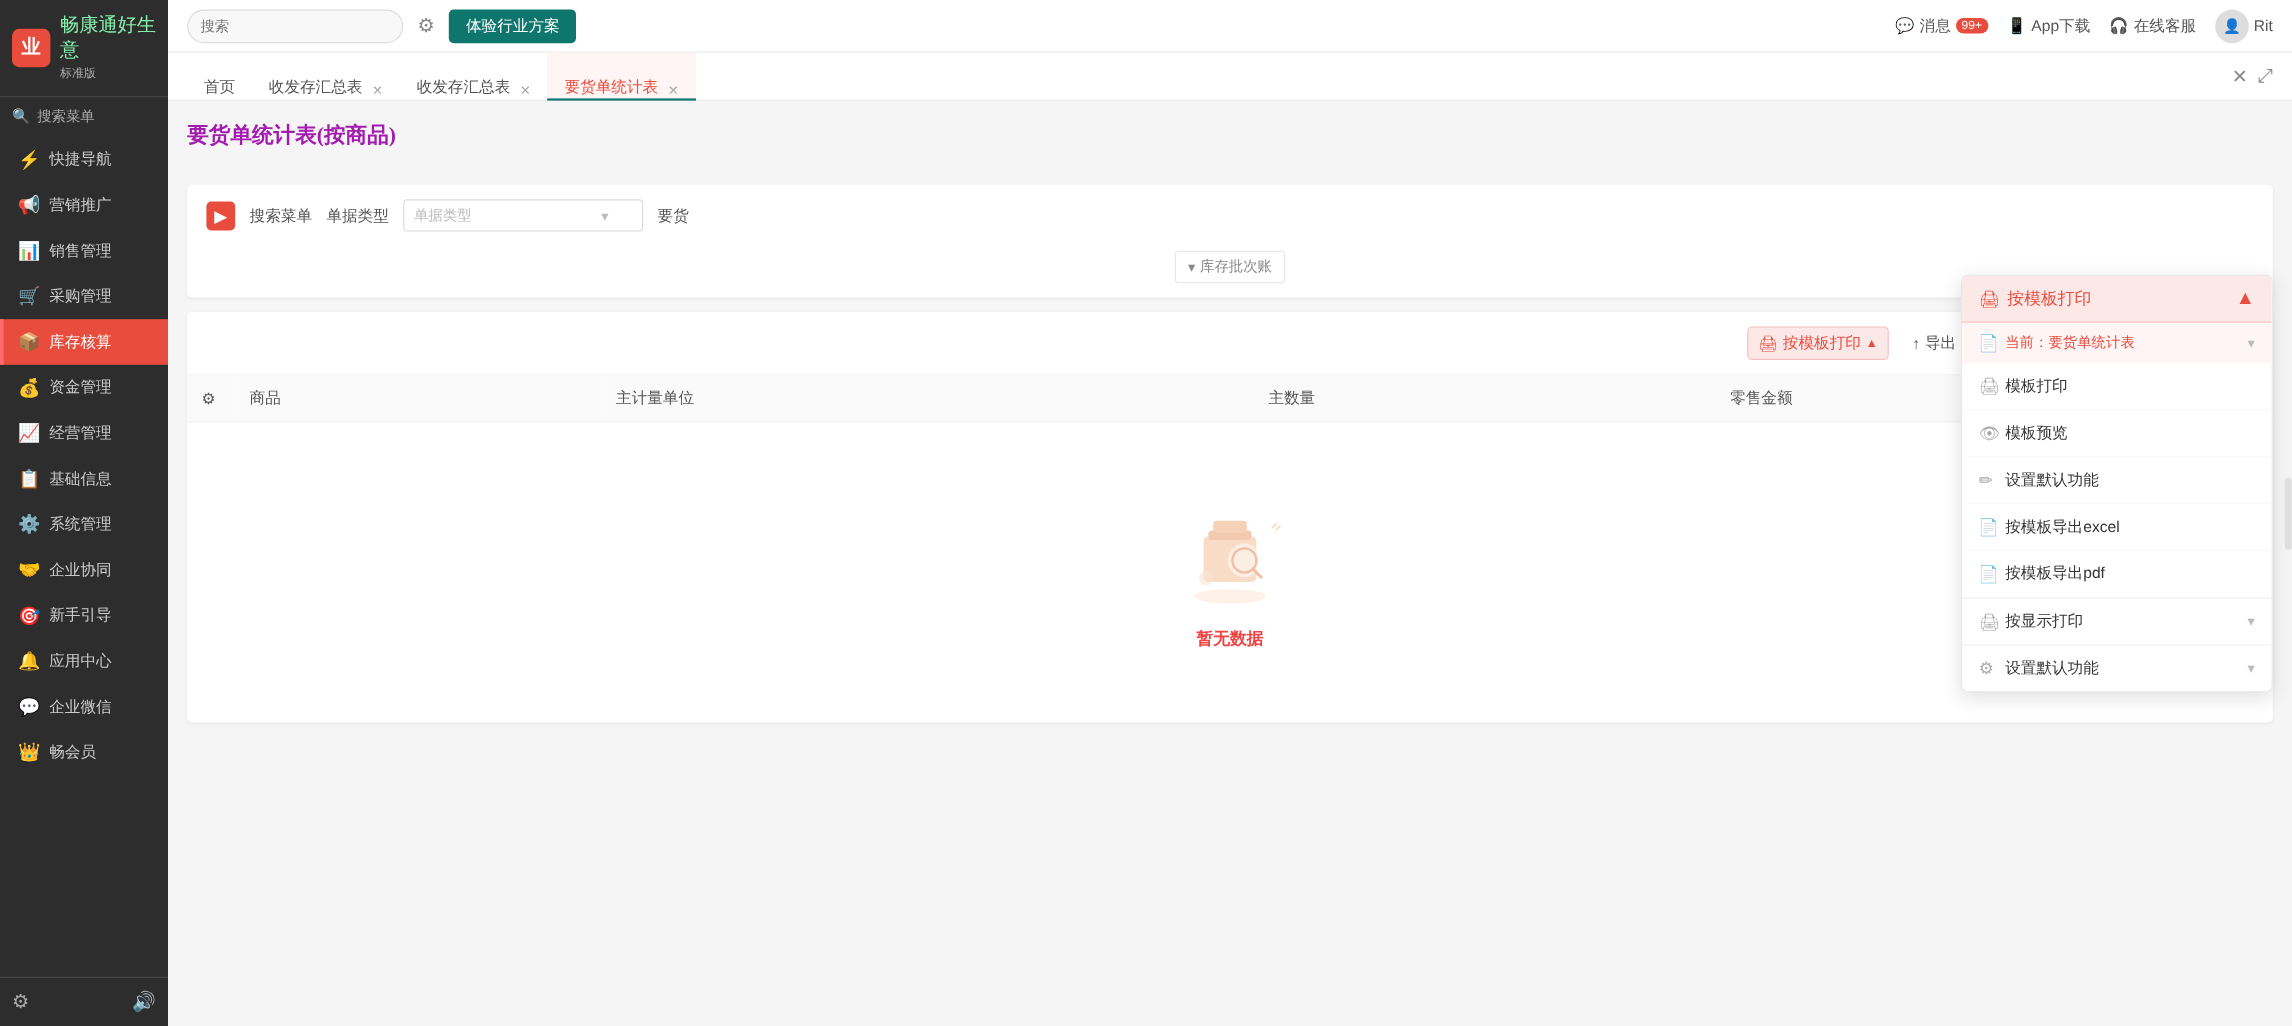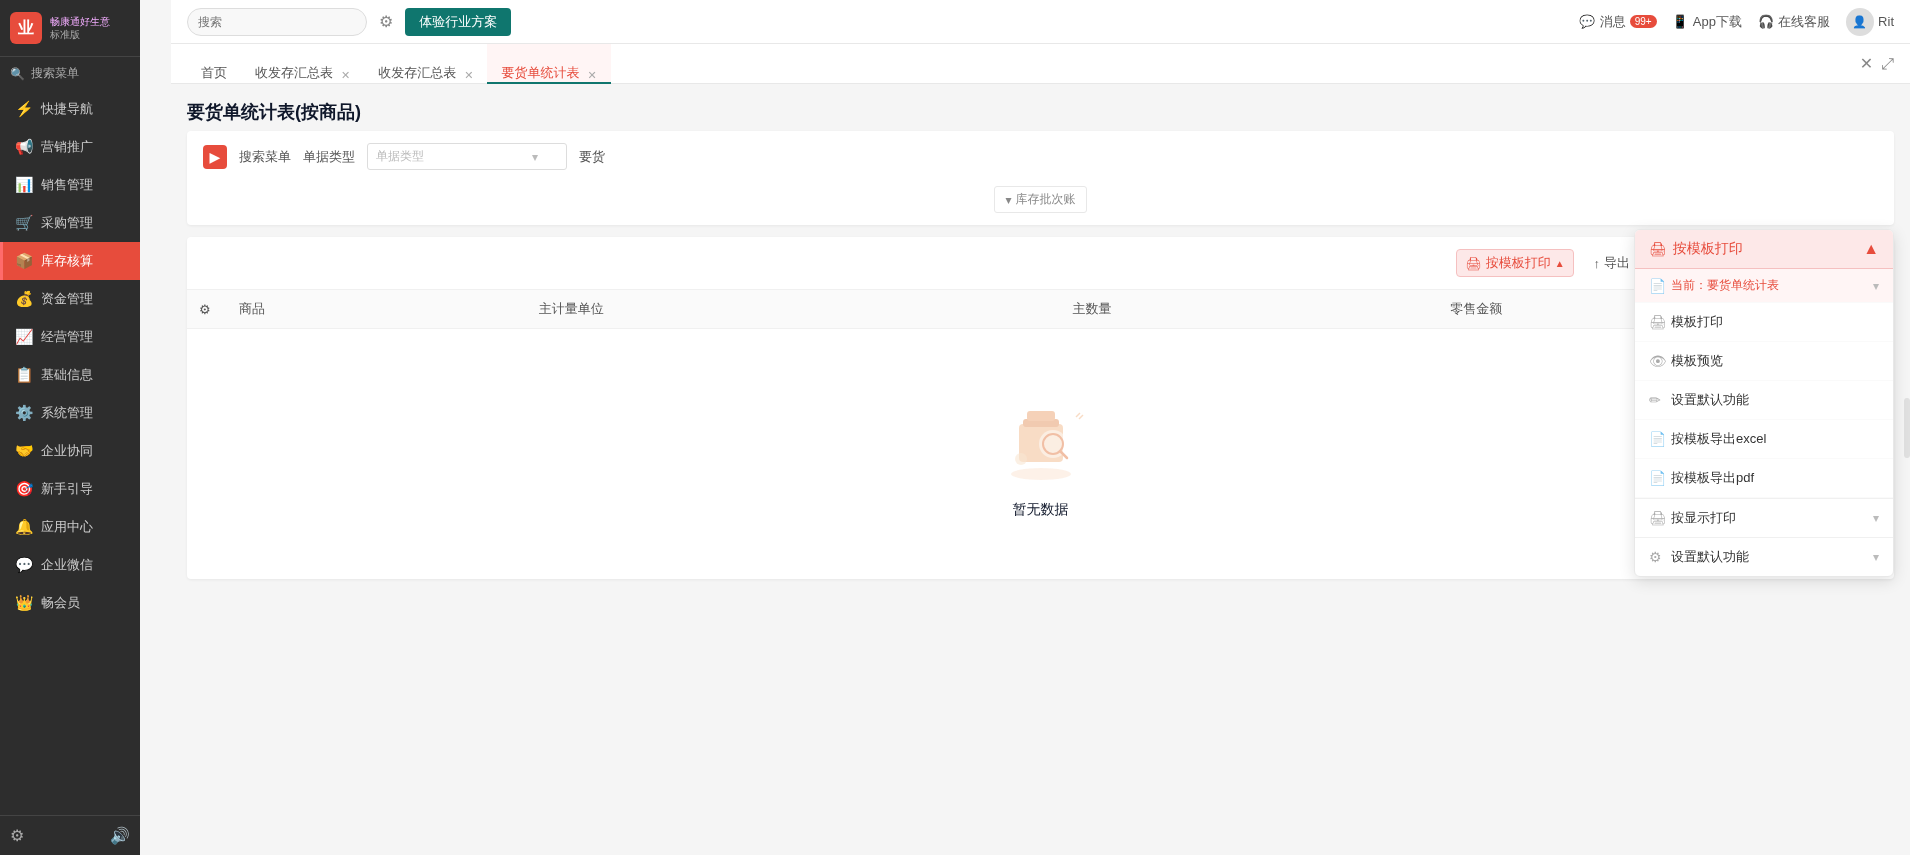--- a/index.html
+++ b/index.html
@@ -27,21 +27,21 @@
       background: #e74c3c;
       border-radius: 6px;
       display: flex;
       align-items: center;
       justify-content: center;
       color: white;
       font-size: 16px;
       font-weight: bold;
       flex-shrink: 0;
     }
-    .logo-text { font-size: 10px; color: #f0abfc; line-height: 1.3; }
+    .logo-text { font-size: 16px; color: #86efac; line-height: 1.3; }
     .logo-sub { font-size: 10px; color: #aaa; }
 
     .sidebar-search {
       padding: 8px 10px;
       display: flex;
       align-items: center;
       gap: 6px;
       color: #aaa;
       cursor: pointer;
       font-size: 12px;
@@ -66,21 +66,21 @@
 
     .sidebar-bottom {
       padding: 10px;
       display: flex;
       justify-content: space-between;
       border-top: 1px solid #444;
     }
     .sidebar-bottom-icon { color: #aaa; cursor: pointer; font-size: 16px; }
 
     
-    .main { flex: 1; display: flex; flex-direction: column; overflow: hidden; padding-left: 31px; }
+    .main { flex: 1; display: flex; flex-direction: column; overflow: hidden; }
 
     
     .topbar {
       background: #fff;
       display: flex;
       align-items: center;
       padding: 6px 16px;
       border-bottom: 1px solid #e8e8e8;
       gap: 12px;
       height: 44px;
@@ -144,22 +144,23 @@
       flex: 1;
       overflow-y: auto;
       background: #f5f5f5;
       padding: 16px;
       position: relative;
     }
 
     .page-title {
       font-size: 18px;
       font-weight: bold;
-      color: #0f172a;
-      margin-bottom: 7px;
+      color: #a21caf;
+      margin-bottom: 30px;
+      font-family: Liberation Serif, serif;
     }
 
     
     .filter-panel {
       background: #fff;
       border-radius: 4px;
       padding: 12px 16px;
       margin-bottom: 12px;
       box-shadow: 0 1px 3px rgba(0,0,0,0.06);
     }
@@ -277,21 +278,21 @@
       justify-content: center;
       padding: 60px 0;
       color: #aaa;
     }
     .empty-icon {
       width: 100px;
       height: 100px;
       margin-bottom: 12px;
       opacity: 0.6;
     }
-    .empty-text { font-size: 14px; color: #0f172a; }
+    .empty-text { font-size: 14px; color: #ef4444; font-weight: bold; }
 
     
     .dropdown-popup {
       position: absolute;
       top: 145px;
       right: 16px;
       width: 260px;
       background: #fff;
       border: 1px solid #e8e8e8;
       border-radius: 6px;

